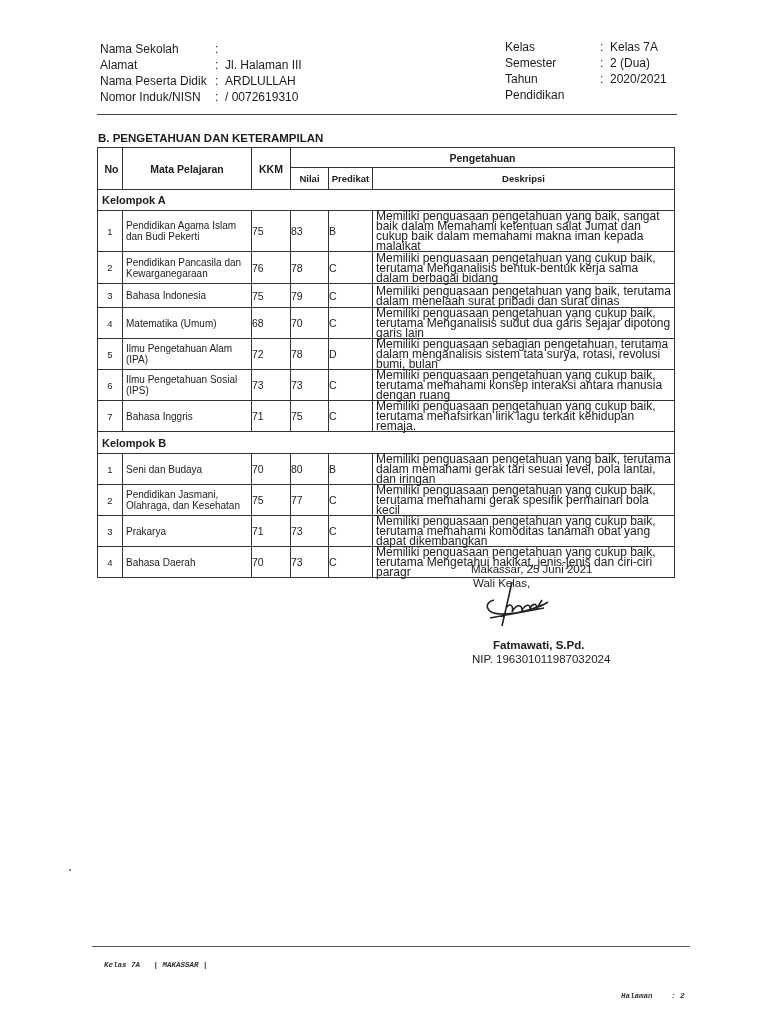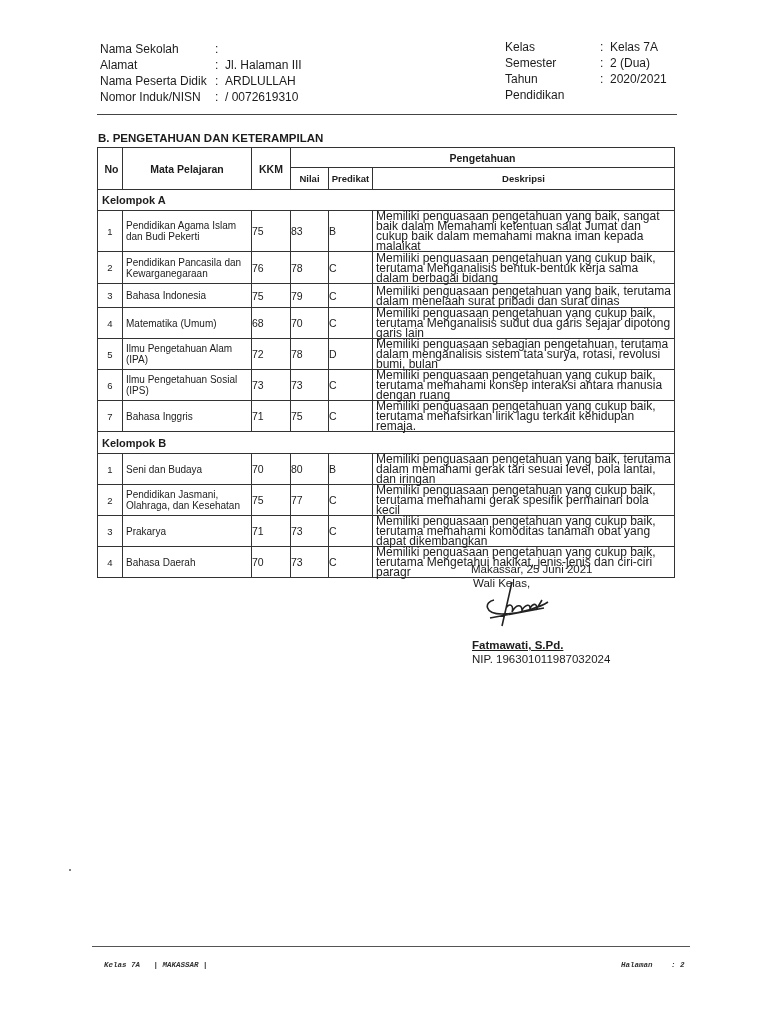--- a/index.html
+++ b/index.html
@@ -196,24 +196,24 @@
   </table>
 
 <div class="abs sign" style="left:471px; top:562px;">
   <div>Makassar, 25 Juni 2021</div>
   <div style="padding-left:2px;">Wali Kelas,</div>
 </div>
 <svg class="abs" style="left:482px; top:578px;" width="80" height="52" viewBox="0 0 80 52">
   <path d="M30 4 L20 48 M12 22 C2 24 2 36 20 36 C40 36 60 28 66 24 M24 30 C28 24 32 28 30 34 C34 26 40 26 40 32 C44 26 48 26 48 30 C52 24 56 26 54 32 L60 22 M8 40 L62 30" fill="none" stroke="#222" stroke-width="1.6"></path>
 </svg>
 <div class="abs sign" style="left:472px; top:638px;">
-  <div style="font-weight:bold; text-decoration:underline;">Fatmawati, S.Pd.</div>
+  <div style="font-weight:bold; margin-left:21px;">Fatmawati, S.Pd.</div>
   <div>NIP. 196301011987032024</div>
 </div>
 
 <div class="abs" style="left:69px; top:869px; width:2px; height:2px; background:#555; border-radius:1px;"></div>
 
 <div class="footer-line"></div>
 <div class="abs footer-text" style="left:104px; top:961px; white-space:pre;">Kelas 7A   | MAKASSAR |</div>
-<div class="abs footer-text" style="left:621px; top:961px;">
+<div class="abs footer-text" style="left:621px; top:992px;">
   <span>Halaman</span>
   <span style="margin-left:14px;">: 2</span>
 </div>
 
 </body></html>

